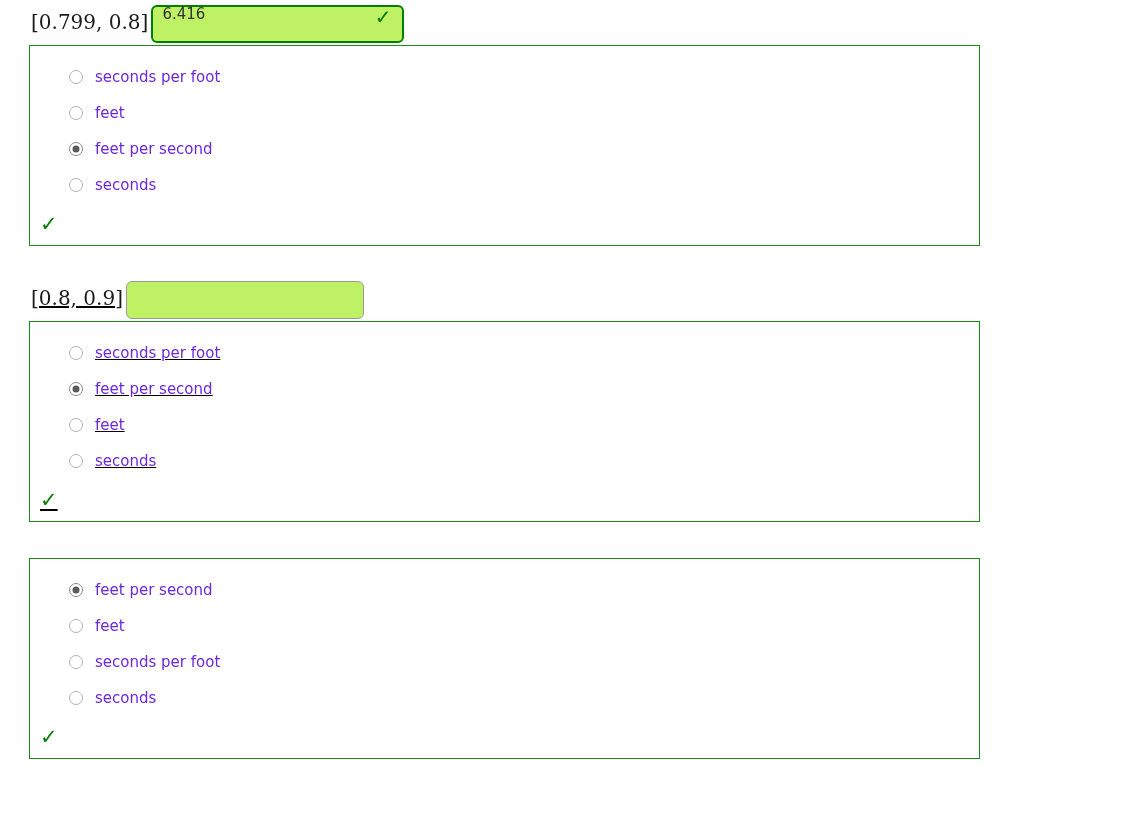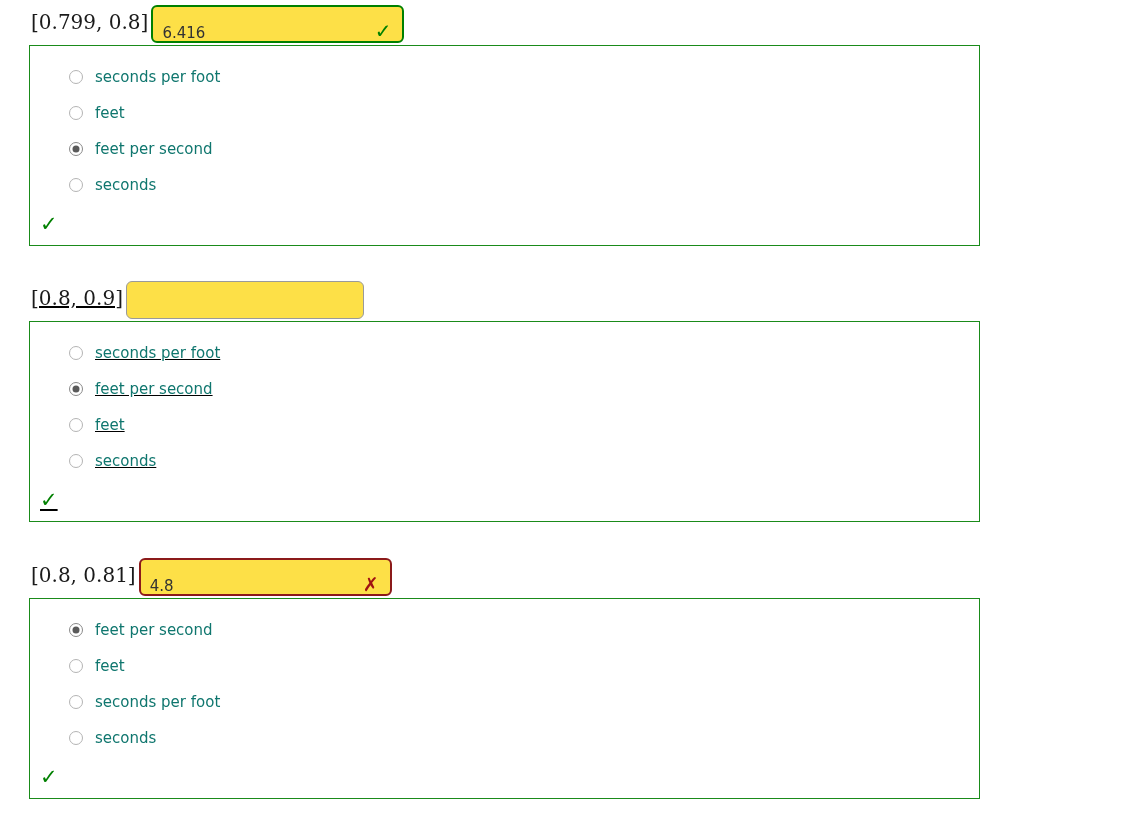--- a/index.html
+++ b/index.html
@@ -40,24 +40,24 @@
     white-space: nowrap;
     letter-spacing: 0px;
   }
 
   .answer-input {
     position: relative;
     box-sizing: border-box;
     height: 38px;
     width: 238px;
     border-radius: 6px;
-    background: #fde047;
+    background: #bef264;
     margin-left: 3px;
     display: flex;
-    align-items: flex-end;
+    align-items: flex-start;
   }
   .answer-input.correct {
     border: 2px solid #008000;
     width: 253px;
   }
   .answer-input.incorrect {
     border: 2px solid #8b1a1a;
     width: 253px;
   }
   .answer-input.empty {
@@ -125,21 +125,21 @@
     transform: translate(-50%, -50%);
     width: 7px;
     height: 7px;
     border-radius: 50%;
     background: #5a5a5a;
   }
 
   .option-label {
     font-family: "DejaVu Sans", sans-serif;
     font-size: 15px;
-    color: #0f766e;
+    color: #6d28d9;
     margin-left: 12px;
     line-height: 1;
     white-space: nowrap;
   }
 
   .box-footer {
     height: 42px;
     display: flex;
     align-items: center;
     padding-left: 10px;
@@ -209,27 +209,20 @@
       <span class="radio"></span>
       <span class="option-label">seconds</span>
     </div>
     <div class="box-footer">
       <span class="box-check">✓</span>
     </div>
   </div>
 </div>
 
 <div class="question-block" style="top:558px;">
-  <div class="answer-row">
-    <span class="interval-label">[0.8, 0.81]</span>
-    <div class="answer-input incorrect">
-      <span class="answer-value">4.8</span>
-      <span class="input-mark cross-mark">✗</span>
-    </div>
-  </div>
   <div class="options-box">
     <div class="option-row">
       <span class="radio selected"></span>
       <span class="option-label">feet per second</span>
     </div>
     <div class="option-row">
       <span class="radio"></span>
       <span class="option-label">feet</span>
     </div>
     <div class="option-row">

